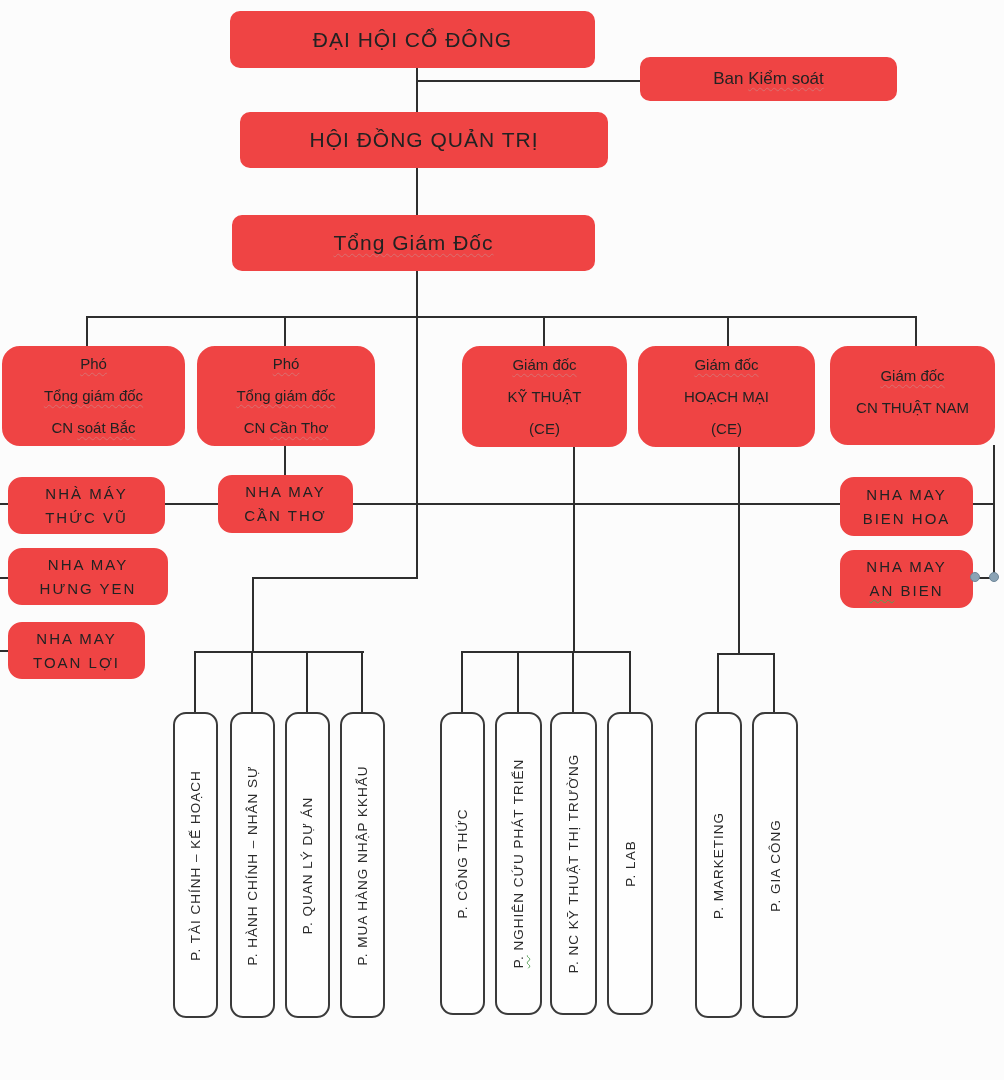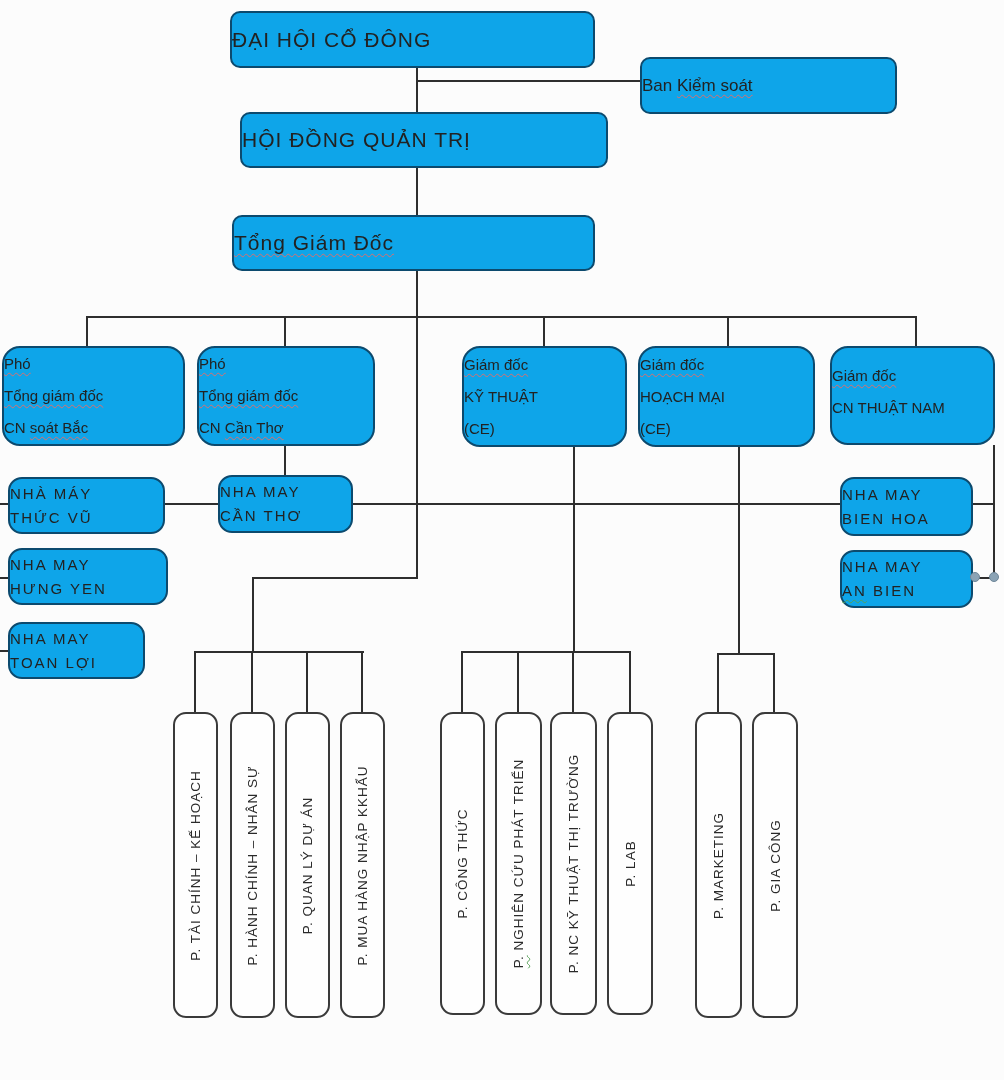--- a/index.html
+++ b/index.html
@@ -7,23 +7,23 @@
     position:relative;width:1004px;height:1080px;background:#fcfcfc;
     font-family:"Liberation Sans","DejaVu Sans",sans-serif;color:#222;
     overflow:hidden;
   }
   
   .ln-h,.ln-v{position:absolute;background:#2e2e2e;z-index:1;}
   .ln-h{height:2px;}
   .ln-v{width:2px;}
   
   .box{
-    position:absolute;background:#0ea5e9;border:2px solid #0c4a6e;
+    position:absolute;background:#ef4444;border:2px solid #ef4444;
     box-sizing:border-box;z-index:2;display:flex;flex-direction:column;
-    align-items:flex-start;justify-content:center;text-align:center;
+    align-items:center;justify-content:center;text-align:center;
   }
   .r10{border-radius:10px;} .r14{border-radius:14px;} .r16{border-radius:18px;}
   .h1t{font-size:21px;letter-spacing:1px;}
   .h2t{font-size:17px;}
   .exec{font-size:15px;line-height:32px;}
   .fact{font-size:15px;letter-spacing:2px;line-height:24px;}
   
   .vbox{
     position:absolute;background:#fefefe;border:2px solid #3a3a3a;
     box-sizing:border-box;border-radius:13px;z-index:2;
@@ -89,21 +89,21 @@
 
   <div class="ln-v" style="left:738px;top:446px;height:209px;"></div>
   <div class="ln-h" style="left:717px;top:653px;width:58px;"></div>
   <div class="ln-v" style="left:717px;top:653px;height:59px;"></div>
   <div class="ln-v" style="left:773px;top:653px;height:59px;"></div>
 
   <div class="box r10 h1t" style="left:230px;top:11px;width:365px;height:57px;">
     <div>ĐẠI HỘI CỔ ĐÔNG</div>
   </div>
 
-  <div class="box r10 h2t" style="left:640px;top:57px;width:257px;height:57px;">
+  <div class="box r10 h2t" style="left:640px;top:57px;width:257px;height:44px;">
     <div>
       <span>Ban </span><span class="sq-red">Kiểm soát</span>
     </div>
   </div>
 
   <div class="box r10 h1t" style="left:228px;top:112px;width:368px;height:56px;margin-left:12px;">
     <div>HỘI ĐỒNG QUẢN TRỊ</div>
   </div>
 
   <div class="box r10 h1t" style="left:232px;top:215px;width:363px;height:56px;">

